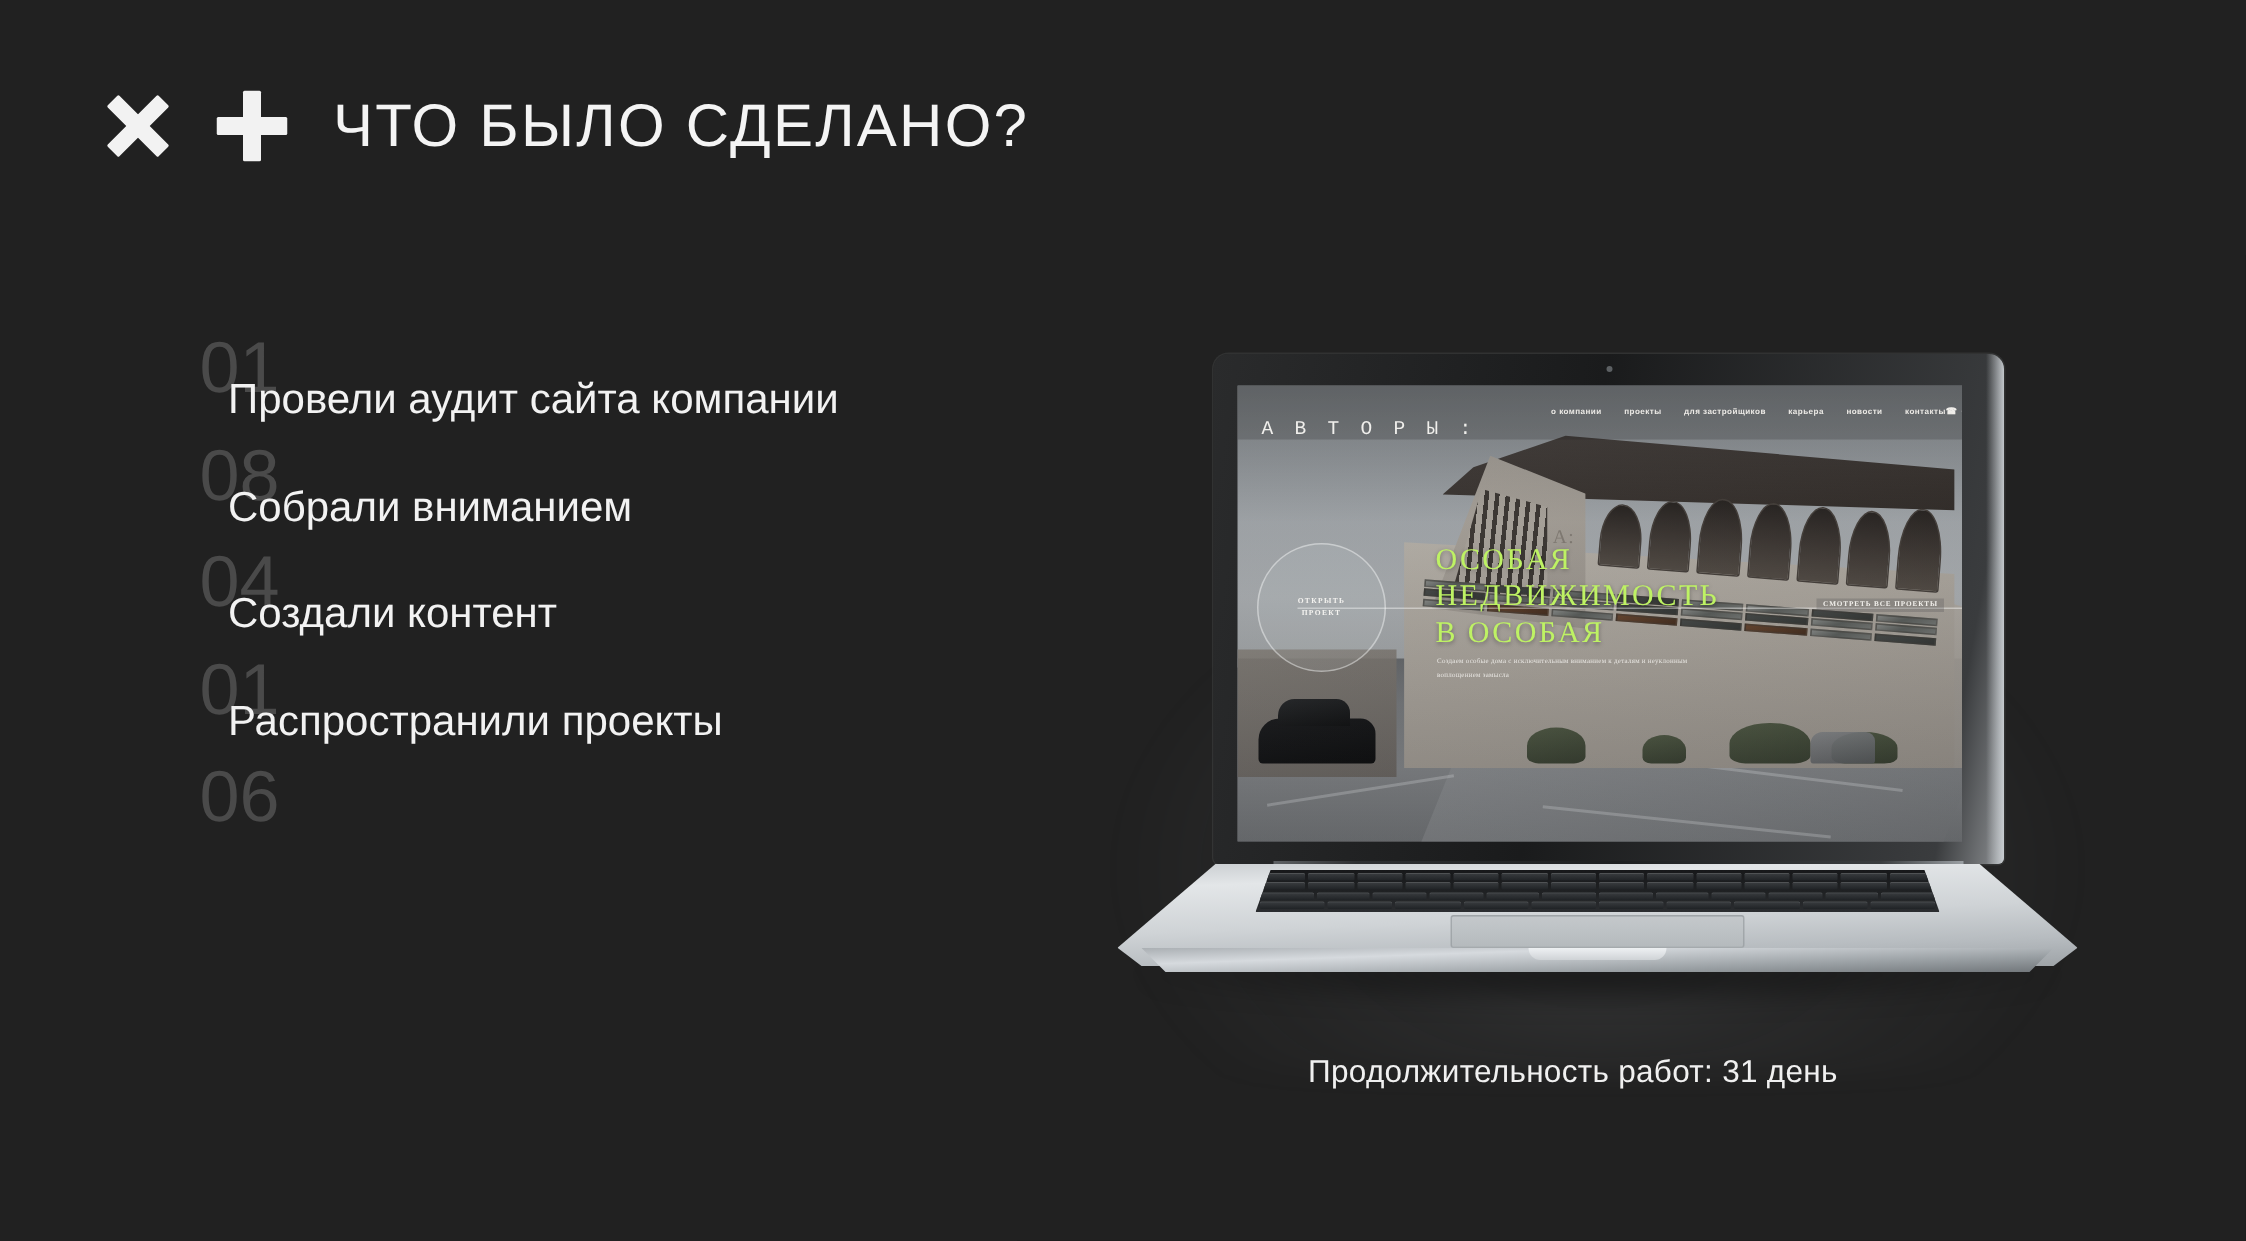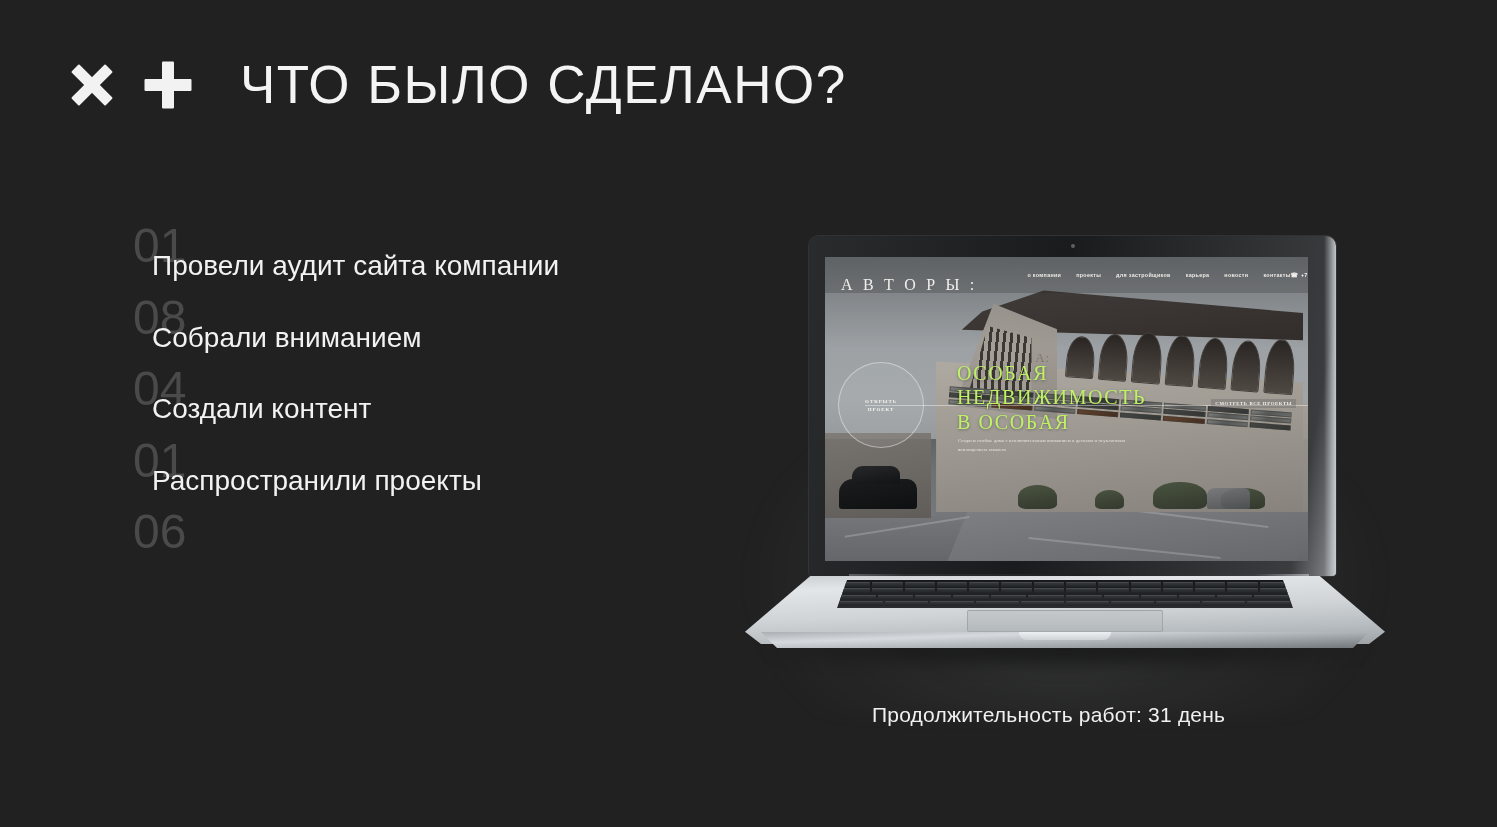--- a/index.html
+++ b/index.html
@@ -61,22 +61,22 @@
     transform: translate(-50%,-50%);
   }
   .icon-plus i:nth-child(2) {
     width: 47px; height: 12px;
     transform: translate(-50%,-50%);
   }
 
   .icon-plus { margin-left: 24px; }
 
   .page-title {
-    margin-left: 46px;
-    font-size: 53px;
+    margin-left: 28px;
+    font-size: 40px;
     font-weight: 400;
     letter-spacing: 1.5px;
     color: #f4f4f4;
     white-space: nowrap;
     line-height: 1;
   }
 
   
   .steps {
     position: absolute;
@@ -346,22 +346,22 @@
   .site-nav {
     position: absolute;
     left: 0; right: 0; top: 0;
     height: 36px;
     display: flex;
     align-items: center;
     padding: 0 12px 0 16px;
     background: rgba(30,32,34,0.22);
   }
   .site-logo {
-    font-family: Liberation Serif, serif;
-    font-size: 16px;
+    font-family: Liberation Mono, monospace;
+    font-size: 13px;
     letter-spacing: 3.2px;
     color: #f0efec;
     white-space: nowrap;
     margin-top: 20px;
   }
   .site-menu {
     display: flex;
     gap: 15px;
     margin-left: 50px;
   }

